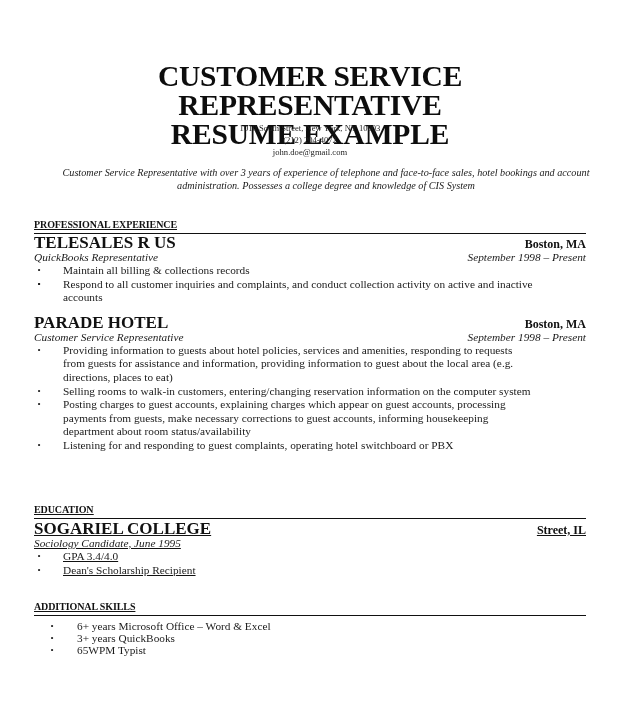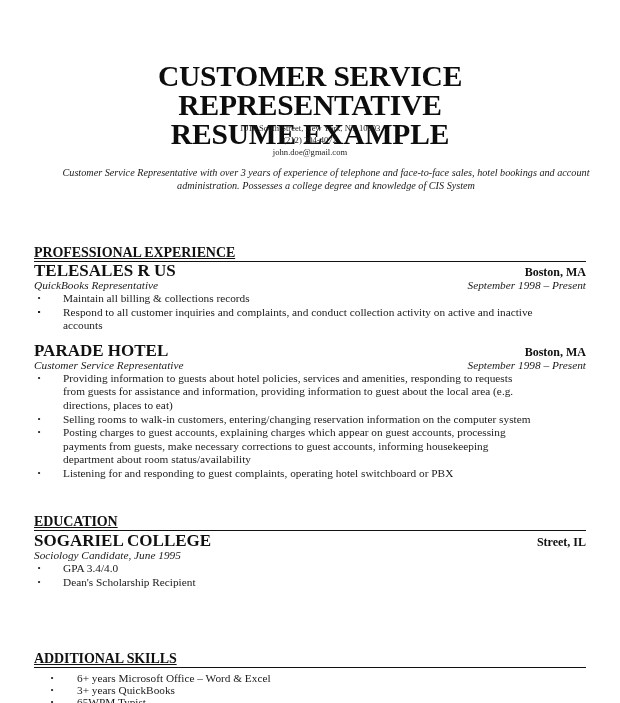--- a/index.html
+++ b/index.html
@@ -57,27 +57,26 @@
       line-height: 13px;
       color: #1a1a1a;
     }
     .section {
       position: absolute;
       left: 0;
       width: 552px;
     }
     .section-head {
       font-weight: bold;
-      font-size: 14px;
+      font-size: 10px;
       line-height: 17px;
       border-bottom: 1.6px solid #111;
       padding-bottom: 0px;
       color: #111;
       letter-spacing: -0.1px;
-      margin-top: 28px;
     }
     .section-head span {
       text-decoration: underline;
       text-decoration-thickness: 1px;
       text-underline-offset: 1px;
     }
     .entry { position: relative; }
     .row {
       display: flex;
       justify-content: space-between;
@@ -181,40 +180,40 @@
       </div>
       <ul class="bullets">
         <li><span class="dot">•</span><span>Providing information to guests about hotel policies, services and amenities, responding to requests from guests for assistance and information, providing information to guest about the local area (e.g. directions, places to eat)</span></li>
         <li><span class="dot">•</span><span>Selling rooms to walk-in customers, entering/changing reservation information on the computer system</span></li>
         <li><span class="dot">•</span><span>Posting charges to guest accounts, explaining charges which appear on guest accounts, processing payments from guests, make necessary corrections to guest accounts, informing housekeeping department about room status/availability</span></li>
         <li><span class="dot">•</span><span>Listening for and responding to guest complaints, operating hotel switchboard or PBX</span></li>
       </ul>
     </div>
   </div>
 
-  <div class="section" style="top:485px;">
+  <div class="section" style="top:501px;text-decoration:underline;">
     <div class="section-head">
       <span>EDUCATION</span>
     </div>
     <div class="entry" style="margin-top:3px;">
       <div class="row">
         <span class="org">SOGARIEL COLLEGE</span>
         <span class="loc">Street, IL</span>
       </div>
       <div class="row">
         <span class="role">Sociology Candidate, June 1995</span>
       </div>
       <ul class="bullets">
         <li><span class="dot">•</span><span>GPA 3.4/4.0</span></li>
         <li><span class="dot">•</span><span>Dean's Scholarship Recipient</span></li>
       </ul>
     </div>
   </div>
 
-  <div class="section" style="top:622px;font-family:Liberation Serif, serif;">
+  <div class="section" style="top:598px;font-family:Liberation Serif, serif;">
     <div class="section-head">
       <span>ADDITIONAL SKILLS</span>
     </div>
     <ul class="bullets skills" style="margin-top:4px;">
       <li><span class="dot">•</span><span>6+ years Microsoft Office – Word &amp; Excel</span></li>
       <li><span class="dot">•</span><span>3+ years QuickBooks</span></li>
       <li><span class="dot">•</span><span>65WPM Typist</span></li>
     </ul>
   </div>
 

